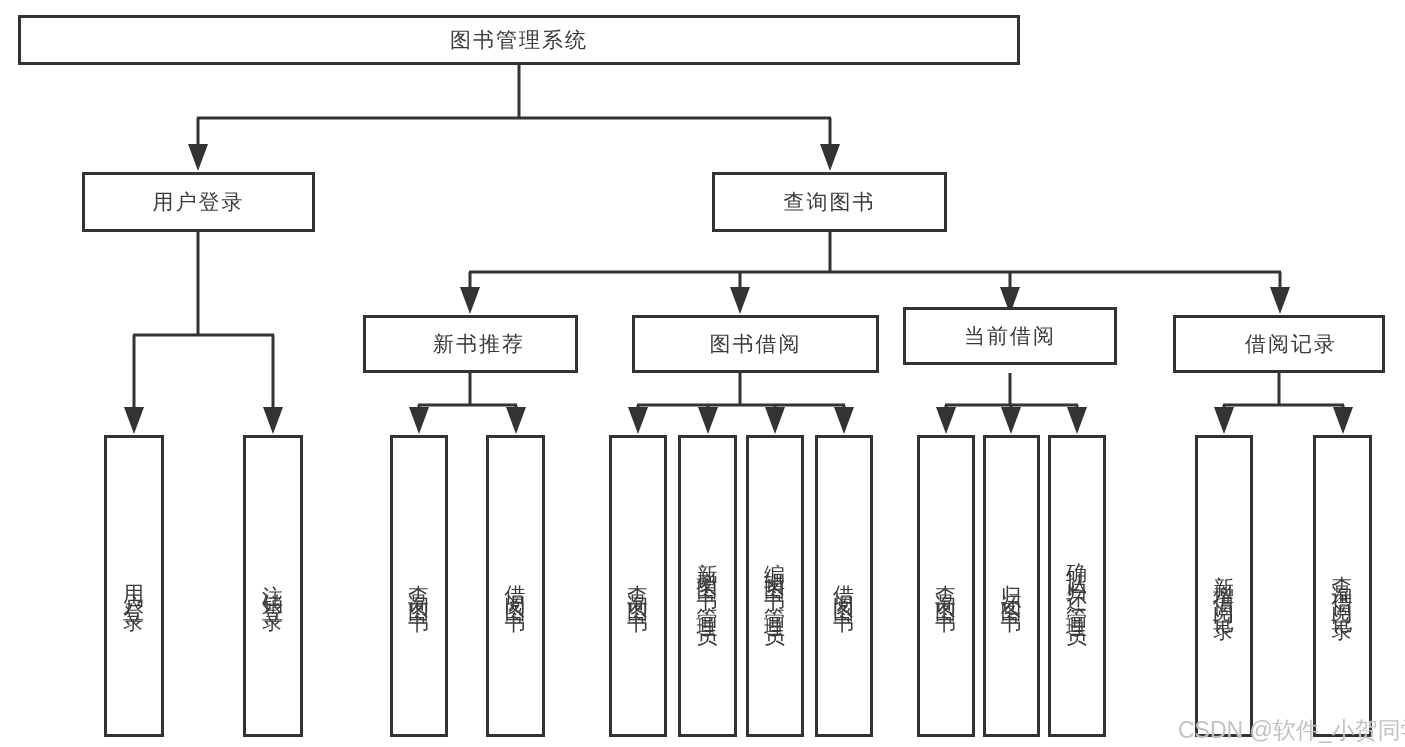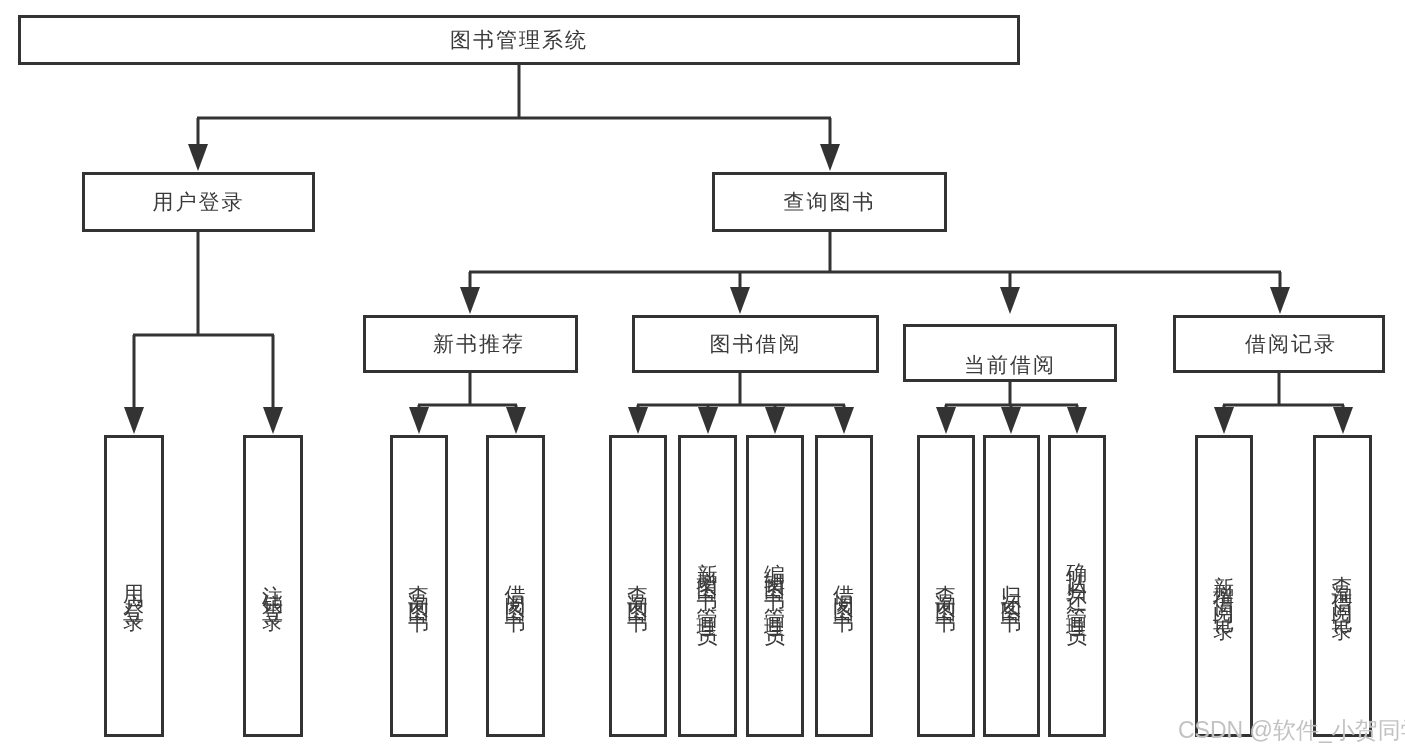--- a/index.html
+++ b/index.html
@@ -43,21 +43,21 @@
     font-size: 21px;
     letter-spacing: 9px;
     line-height: 1;
     white-space: nowrap;
   }
   .root-box   { left: 18px;   top: 15px;  width: 1002px; height: 50px; font-family: Liberation Mono, monospace; }
   .l2-user    { left: 82px;   top: 172px; width: 233px;  height: 60px; }
   .l2-book    { left: 712px;  top: 172px; width: 235px;  height: 60px; }
   .l3-recommend { left: 363px;  top: 315px; width: 215px; height: 58px; padding-left: 17px; }
   .l3-borrow    { left: 632px;  top: 315px; width: 247px; height: 58px; }
-  .l3-current   { left: 903px;  top: 324px; width: 214px; height: 58px; align-items: flex-end; }
+  .l3-current   { left: 903px;  top: 307px; width: 214px; height: 58px; }
   .l3-records   { left: 1173px; top: 315px; width: 212px; height: 58px; padding-left: 24px; }
   .leaf { top: 435px; height: 302px; }
   .leaf-1a { left: 104px;  width: 60px; }
   .leaf-1b { left: 243px;  width: 60px; }
   .leaf-2a { left: 390px;  width: 58px; }
   .leaf-2b { left: 486px;  width: 59px; }
   .leaf-3a { left: 609px;  width: 58px; }
   .leaf-3b { left: 678px;  width: 59px; }
   .leaf-3c { left: 746px;  width: 58px; }
   .leaf-3d { left: 815px;  width: 58px; }

